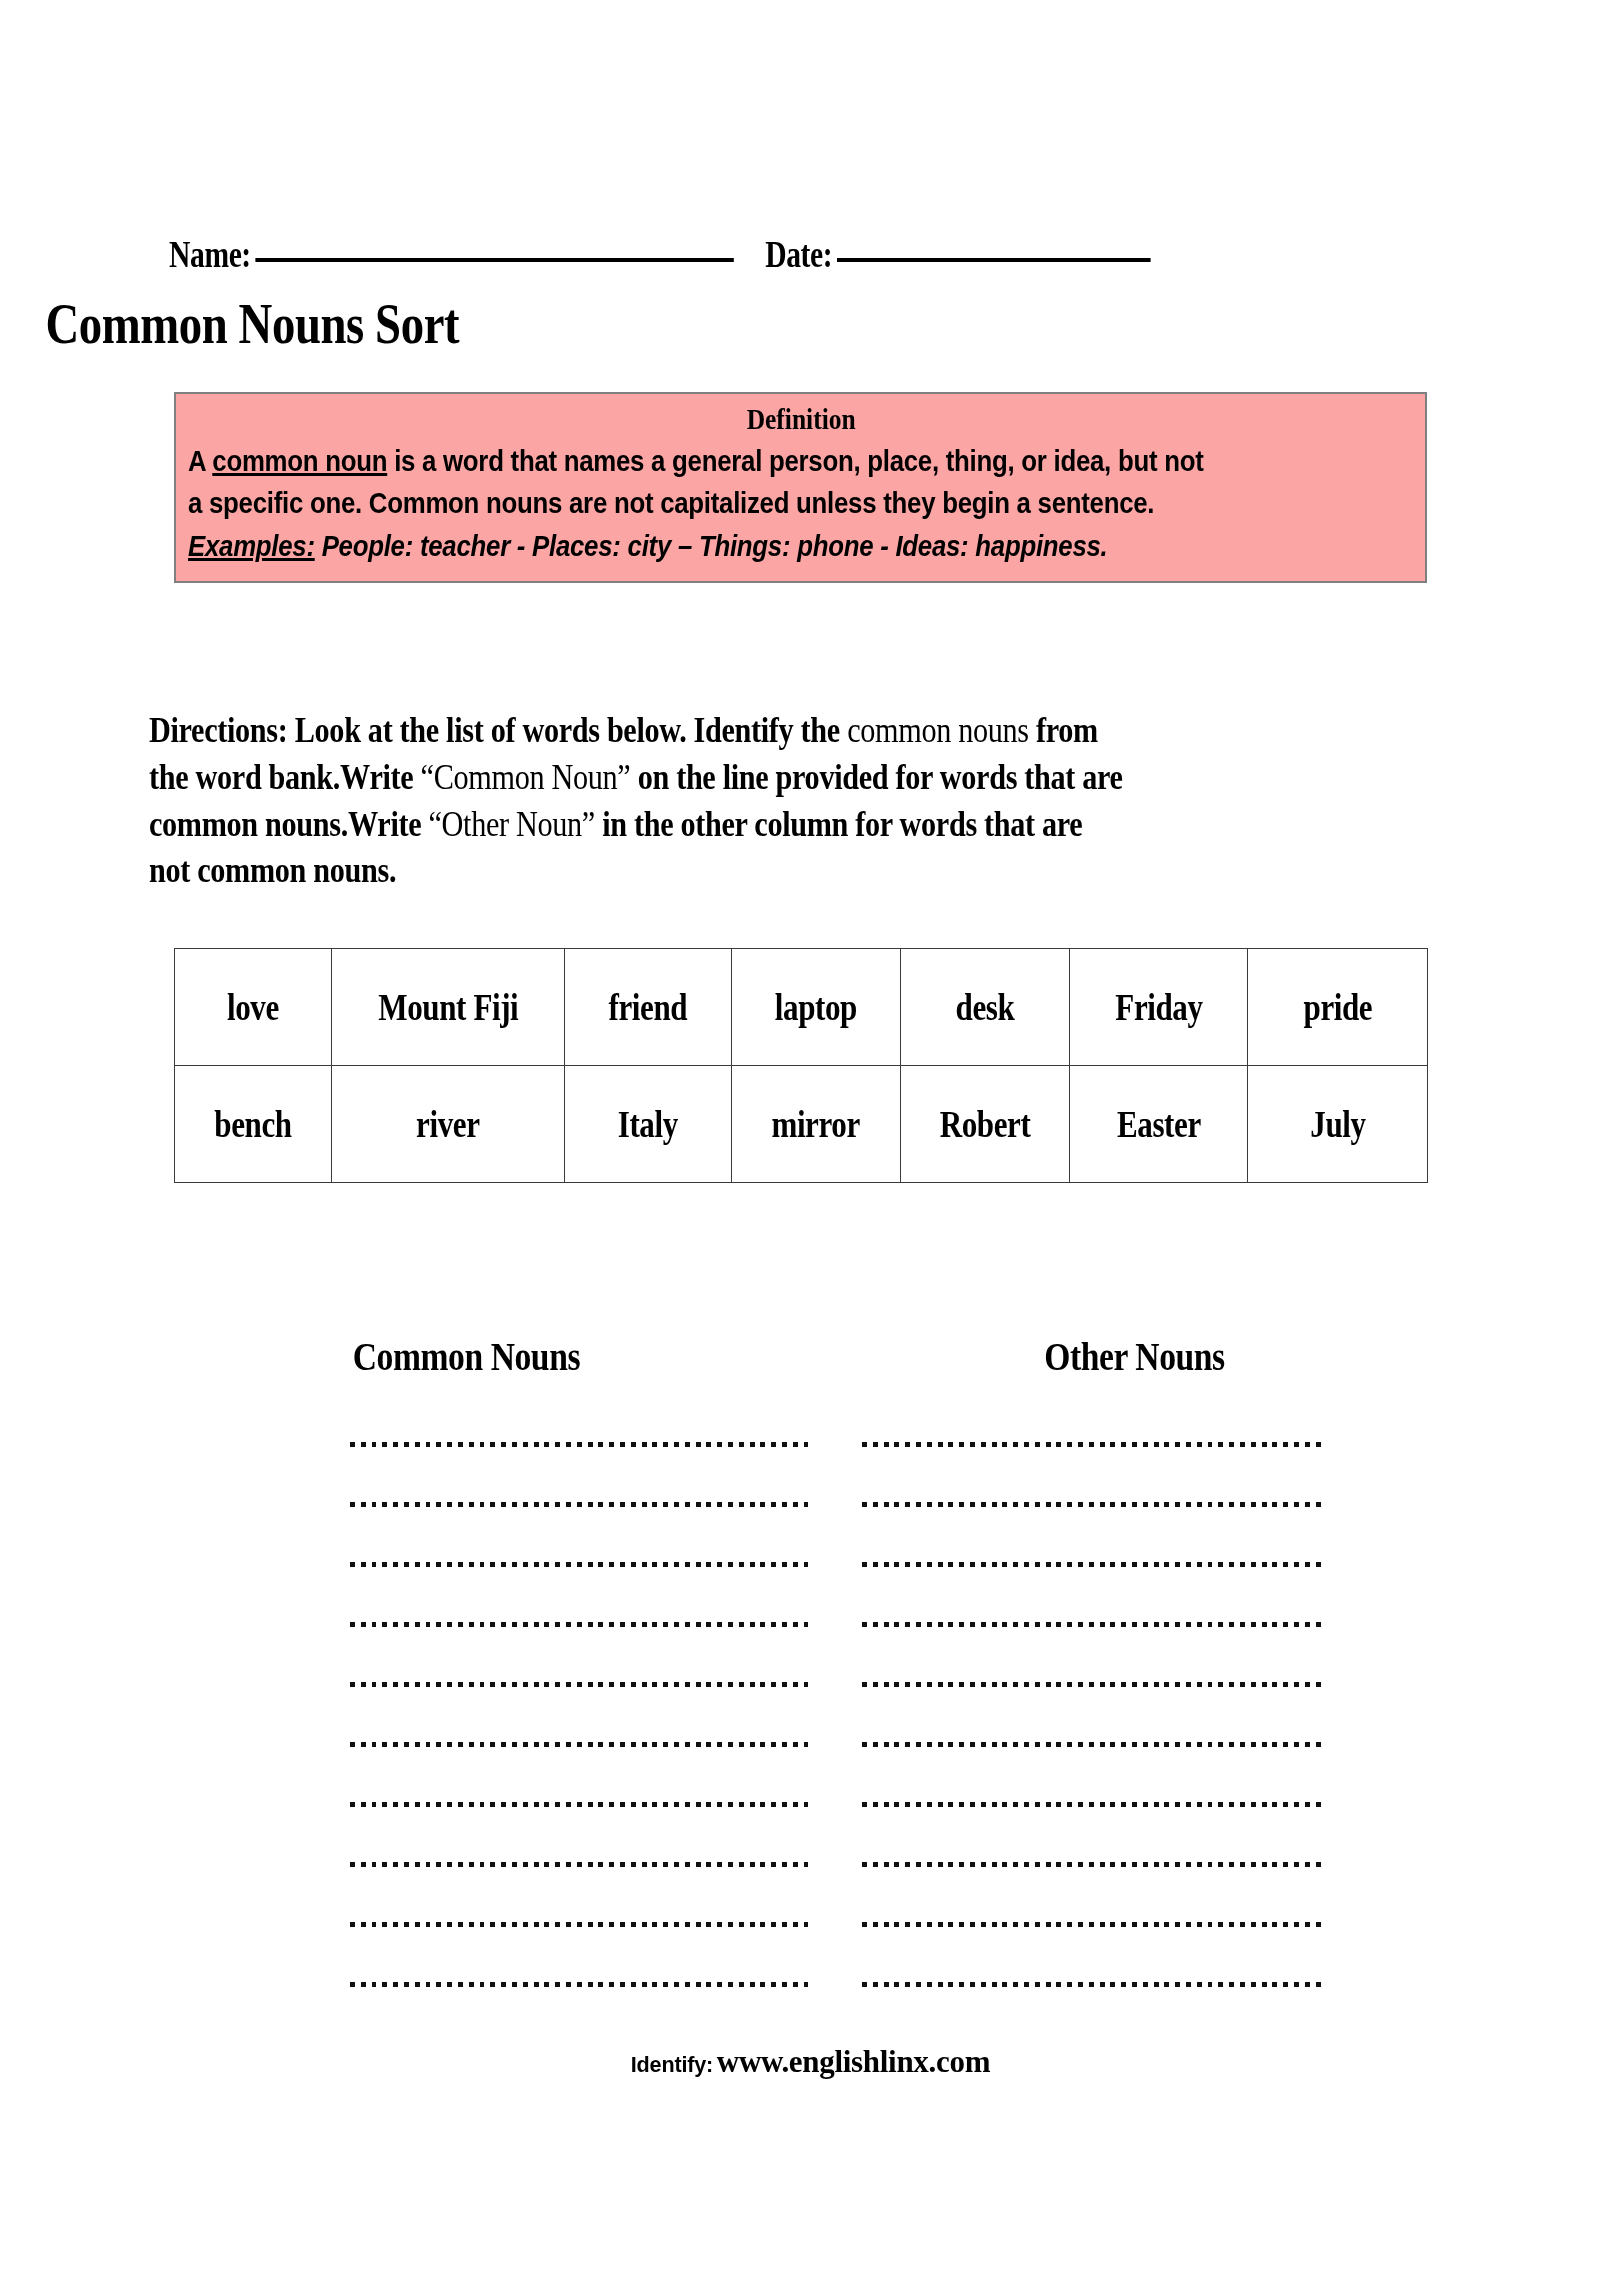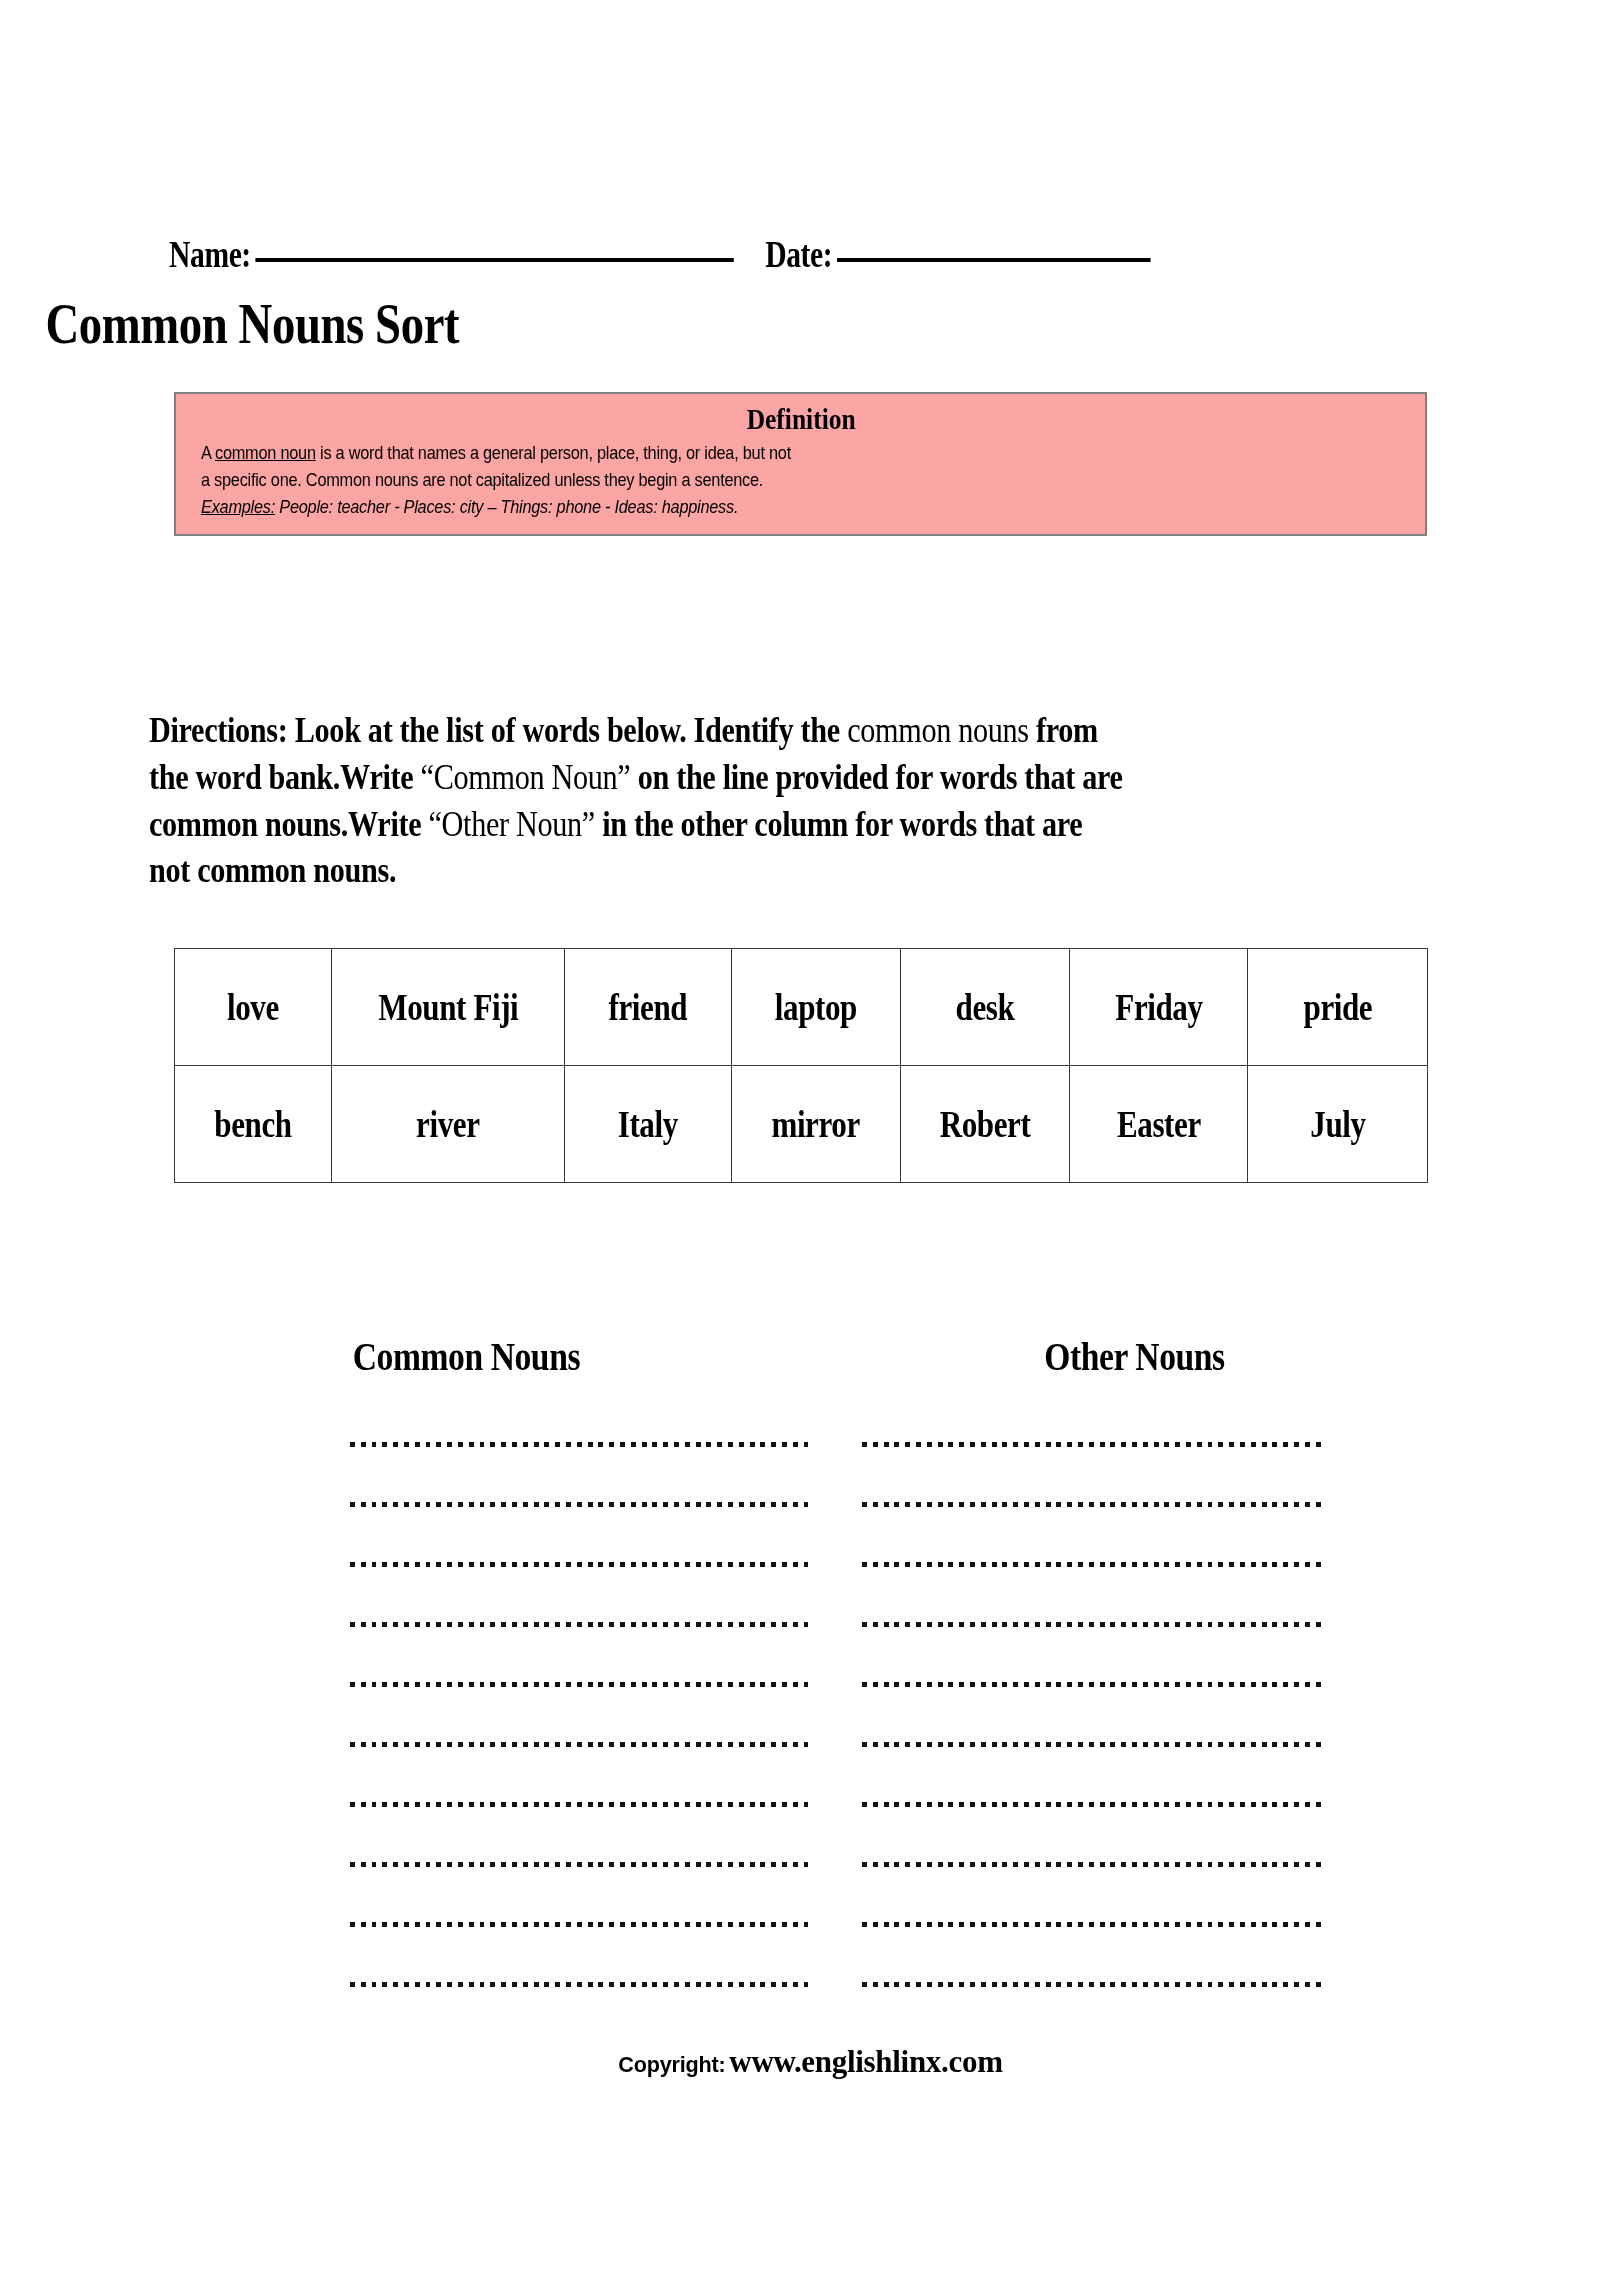--- a/index.html
+++ b/index.html
@@ -89,26 +89,25 @@
     font-family: "Liberation Serif", "DejaVu Serif", serif;
     font-weight: bold;
     font-size: 30px;
     text-decoration: underline;
     margin-bottom: 3.9px;
   }
   .def-head span { display:inline-block; transform: scaleX(0.85); }
 
   .def-line {
     font-family: "Liberation Sans", "DejaVu Sans", sans-serif;
-    font-weight: normal;
-    font-size: 19px;
+    font-weight: bold;
+    font-size: 30px;
     line-height: 1.42;
     white-space: nowrap;
     letter-spacing: -0.3px;
-    margin-left: 13px;
   }
   .def-line .shrink {
     display: inline-block;
     transform: scaleX(0.86);
     transform-origin: left center;
   }
   .def-line .ital { font-style: italic; }
   .def-line .und { text-decoration: underline; }
 
   
@@ -402,17 +401,17 @@
           <div class="dots"></div>
         </div>
         <div class="answer-cell gap"></div>
         <div class="answer-cell right">
           <div class="dots"></div>
         </div>
       </div>
     </div>
 
   <div class="footer">
-    <span class="cw">Copyright:</span><span class="url">www.englishlinx.com</span>
+    <span class="cw">Identify:</span><span class="url">www.englishlinx.com</span>
   </div>
 
 </div>
 
 
 </body></html>

